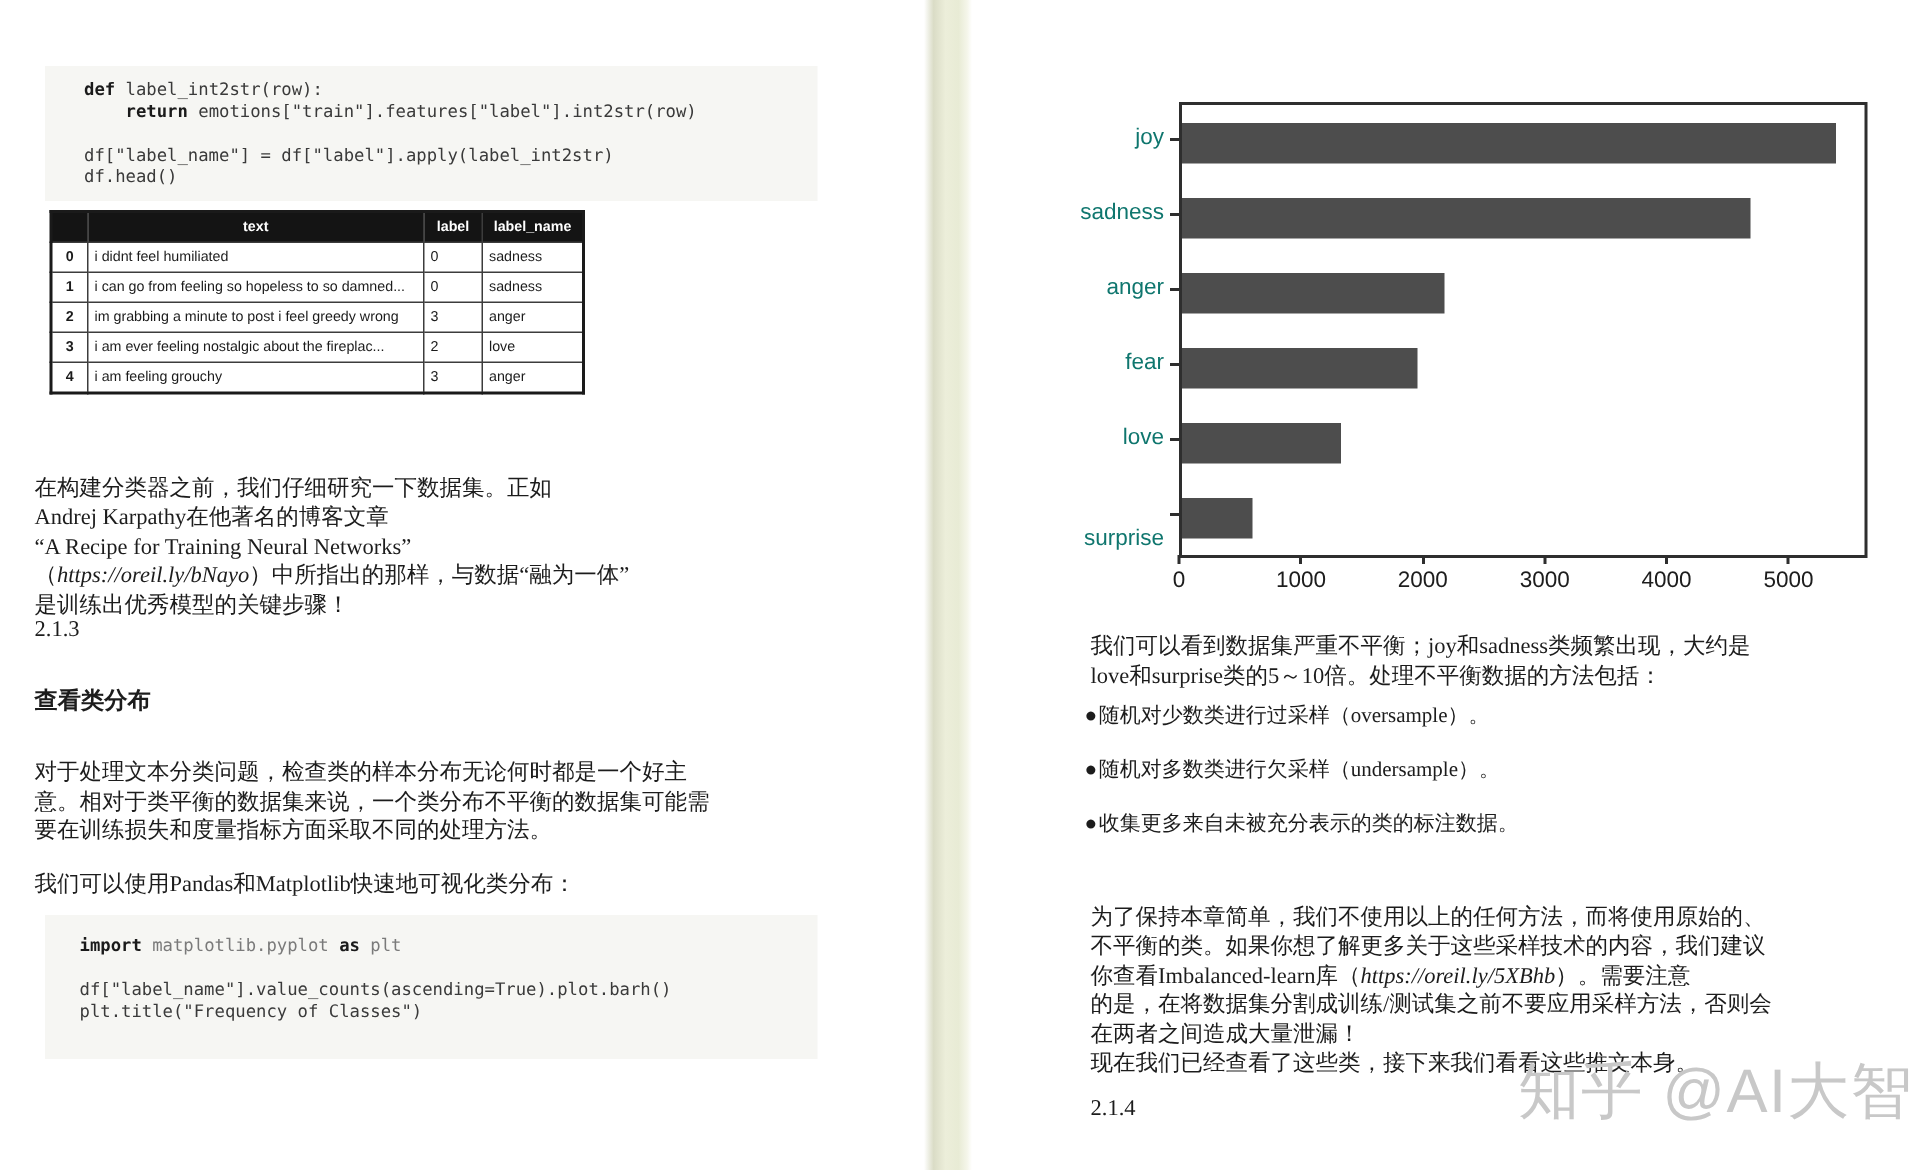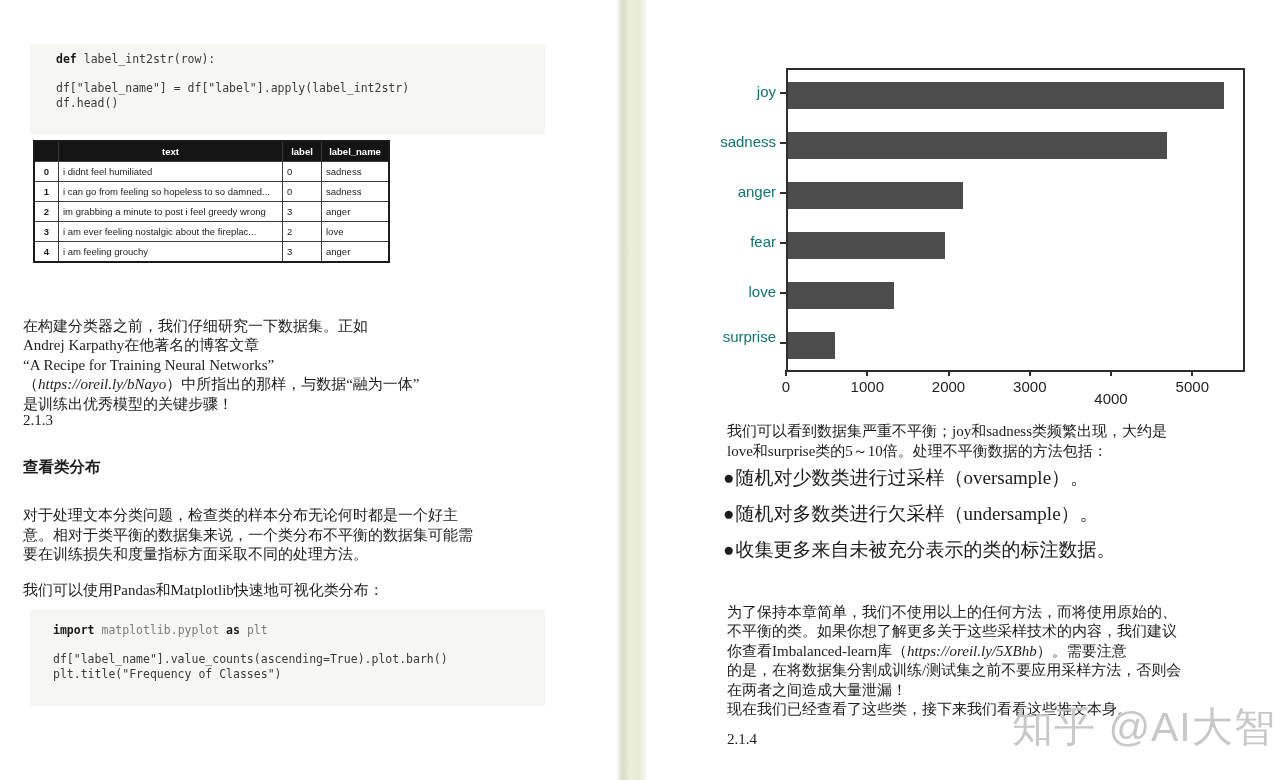--- a/index.html
+++ b/index.html
@@ -18,21 +18,21 @@
            font-size:9.5px;color:#1b1b1b;}
   table.df th,table.df td{border:1px solid #3c3c3c;padding:1px 4px;height:17px;}
   table.df thead th{background:#141414;color:#fff;text-align:center;font-weight:bold;}
   table.df td.idx{font-weight:bold;text-align:center;}
   table.df{border:2px solid #1a1a1a;}
   
   .para{position:absolute;font-size:15px;line-height:19.6px;white-space:pre-line;}
   .para .lnk{font-style:italic;}
   .secnum{position:absolute;font-size:15px;}
   .h3{position:absolute;font-family:"Liberation Sans","DejaVu Sans",sans-serif;font-weight:bold;font-size:15.5px;}
-  .bullet{position:absolute;font-size:19px;line-height:19px;}
+  .bullet{position:absolute;font-size:14px;line-height:19px;}
   .bullet .dot{margin-right:1px;}
   
   #chart{position:absolute;left:700px;top:30px;width:580px;height:372px;
          font-family:"Liberation Sans","DejaVu Sans",sans-serif;}
   #chart .title{position:absolute;left:86px;top:6px;width:455px;text-align:center;
                 font-size:17px;font-weight:600;color:#111;letter-spacing:-0.2px;}
   #plot{position:absolute;left:86px;top:38px;width:455px;height:300px;border:2px solid #2e2e2e;box-sizing:content-box;}
   .bar{position:absolute;left:0;background:#4d4d4d;}
   .ycat{position:absolute;left:0;width:76px;text-align:right;font-size:15px;color:#0f766e;}
   .ytick{position:absolute;width:6px;height:2px;background:#2e2e2e;}
@@ -46,20 +46,21 @@
 <body>
 
 <div id="spread">
 
   <div class="spine" style="left:616px;width:32px;background:linear-gradient(90deg,#ffffff 0%,#dadcc6 20%,#eceeda 45%,#e8ebd5 72%,#f5f6ea 90%,#ffffff 100%);"></div>
 
   <div>
 
     <div class="codebox code" id="code1" style="left:30px;top:44px;width:515px;height:90px;padding:8px 0 0 26px;box-sizing:border-box;">
         <div class="code-line"><span class="tok-kw">def</span><span class="tok-p"> label_int2str(row):</span></div>
+        <div class="code-line"><span class="tok-p">    </span><span class="tok-kw">return</span><span class="tok-p"> emotions["train"].features["label"].int2str(row)</span></div>
         <div class="code-line">&nbsp;</div>
         <div class="code-line"><span class="tok-p">df["label_name"] = df["label"].apply(label_int2str)</span></div>
         <div class="code-line"><span class="tok-p">df.head()</span></div>
       </div>
 
     <table class="df" id="dftable" style="left:33px;top:140px;">
       <thead>
           <tr>
             <th style="width: 15px;"></th>
             <th style="width: 215px;">text</th>
@@ -142,32 +143,32 @@
           <div class="ycat" style="top: 53px;">joy</div>
           <div class="ytick" style="left: 80px; top: 62px;"></div>
           <div class="ycat" style="top: 103px;">sadness</div>
           <div class="ytick" style="left: 80px; top: 112px;"></div>
           <div class="ycat" style="top: 153px;">anger</div>
           <div class="ytick" style="left: 80px; top: 162px;"></div>
           <div class="ycat" style="top: 203px;">fear</div>
           <div class="ytick" style="left: 80px; top: 212px;"></div>
           <div class="ycat" style="top: 253px;">love</div>
           <div class="ytick" style="left: 80px; top: 262px;"></div>
-          <div class="ycat" style="top: 298px; text-align: right;">surprise</div>
+          <div class="ycat" style="top: 320px; text-align: right;">surprise</div>
           <div class="ytick" style="left: 80px; top: 312px;"></div>
           <div class="xtick" style="left: 85px; top: 340px;"></div>
           <div class="xlab" style="left: 56px; top: 348px;">0</div>
           <div class="xtick" style="left: 166.3px; top: 340px;"></div>
           <div class="xlab" style="left: 137.3px; top: 348px;">1000</div>
           <div class="xtick" style="left: 247.5px; top: 340px;"></div>
           <div class="xlab" style="left: 218.5px; top: 348px;">2000</div>
           <div class="xtick" style="left: 328.8px; top: 340px;"></div>
           <div class="xlab" style="left: 299.8px; top: 348px;">3000</div>
           <div class="xtick" style="left: 410px; top: 340px;"></div>
-          <div class="xlab" style="left: 381px; top: 360px;">4000</div>
+          <div class="xlab" style="left: 381px; top: 348px;">4000</div>
           <div class="xtick" style="left: 491.3px; top: 340px;"></div>
           <div class="xlab" style="left: 462.3px; top: 348px;">5000</div>
         </div>
     </div>
 
     <p class="para" style="left:727px;top:407px;width:540px;">我们可以看到数据集严重不平衡；joy和sadness类频繁出现，大约是
 love和surprise类的5～10倍。处理不平衡数据的方法包括：</p>
 
     <div class="bullet" style="left:723px;top:468px;width:545px;">
       <span class="dot">●</span><span>随机对少数类进行过采样（oversample）。</span>

